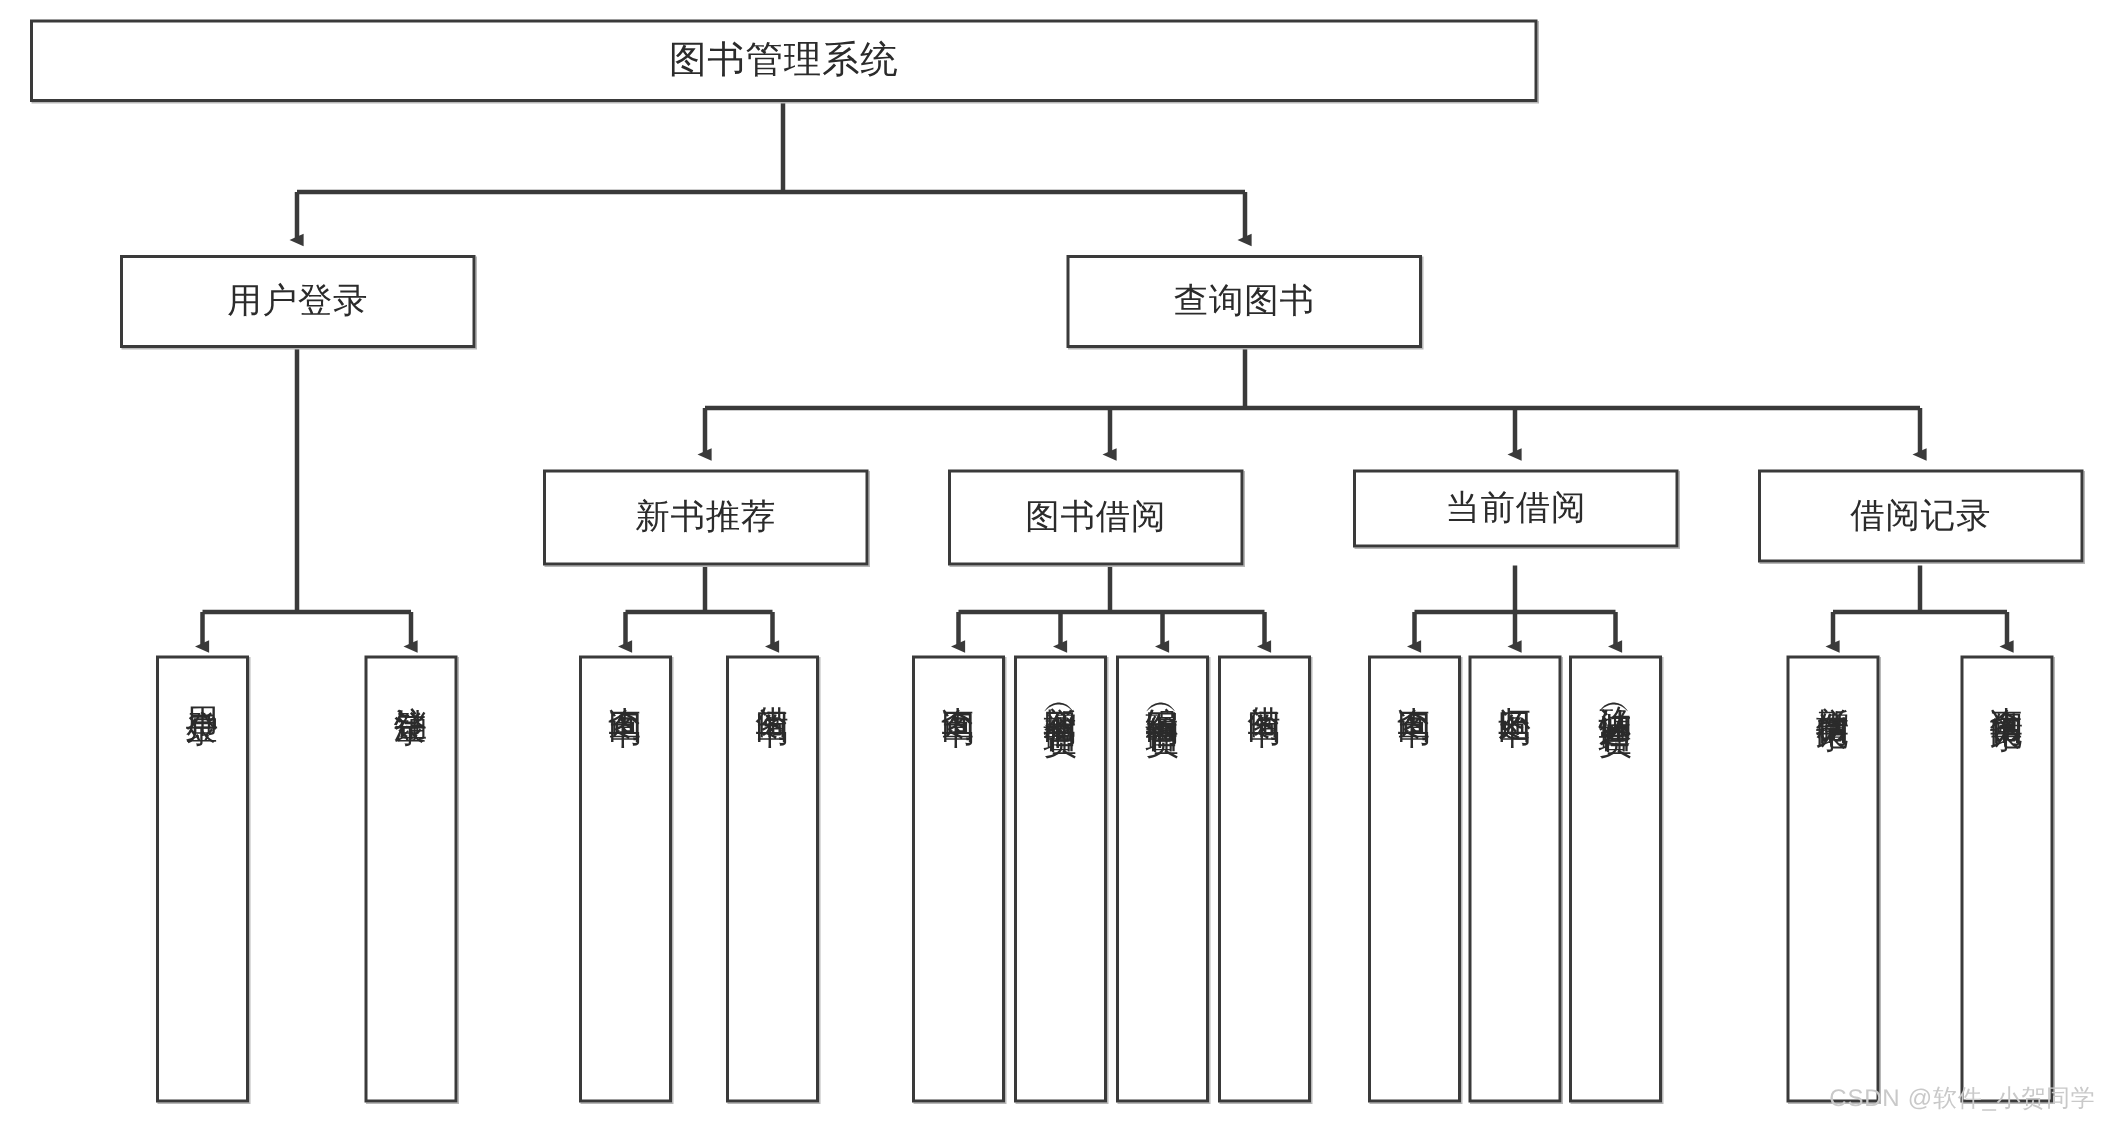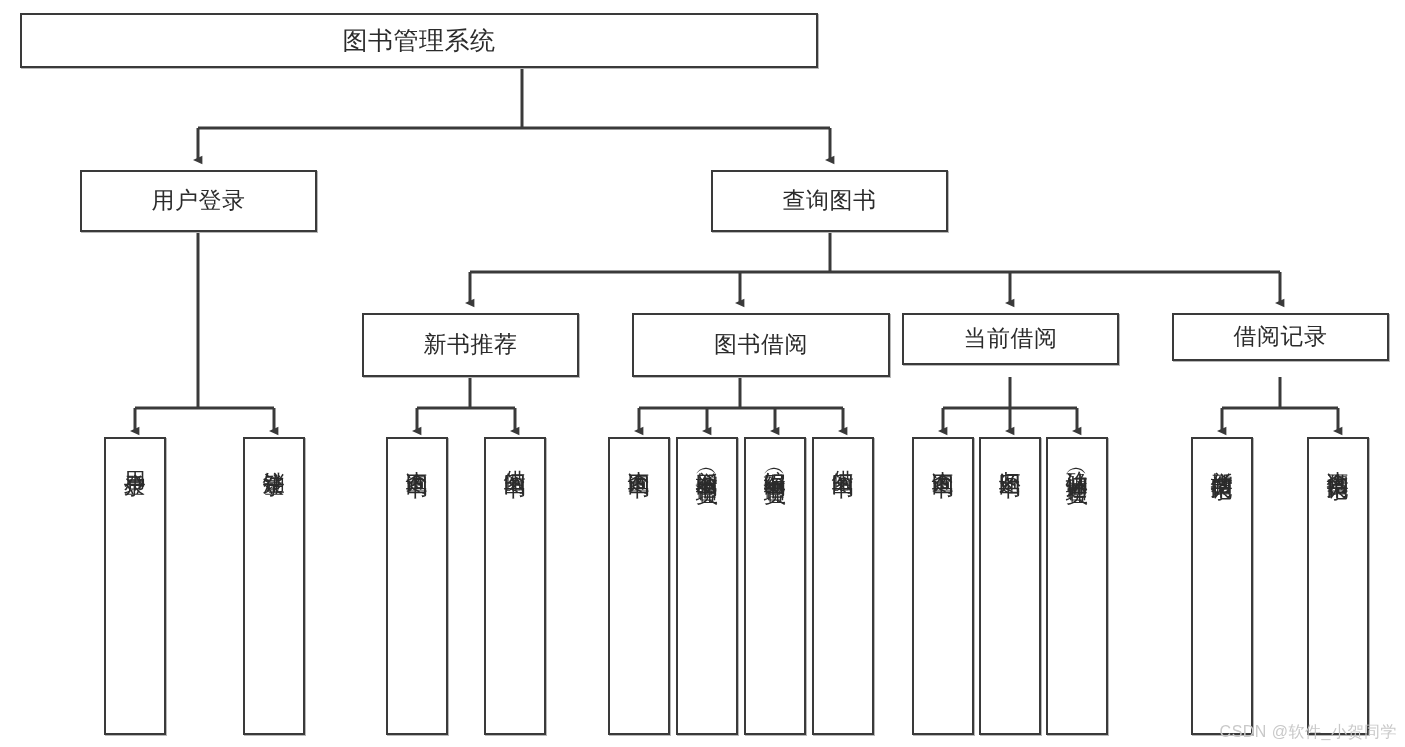--- a/index.html
+++ b/index.html
@@ -118,41 +118,41 @@
       <path d="M1010,408 L1010,431" marker-end="url(#arrow)"></path>
       <path d="M1077,408 L1077,431" marker-end="url(#arrow)"></path>
 
       <path d="M1280,377 L1280,408"></path>
       <path d="M1222,408 L1338,408"></path>
       <path d="M1222,408 L1222,431" marker-end="url(#arrow)"></path>
       <path d="M1338,408 L1338,431" marker-end="url(#arrow)"></path>
     </g>
   </svg>
 
-  <div class="node root" style="left:20px; top:13px; width:798px; height:55px;">
+  <div class="node root" style="left:20px; top:13px; width:1005px; height:55px;">
     <span class="lbl">图书管理系统</span>
   </div>
 
   <div class="node lvl1" style="left:80px; top:170px; width:237px; height:62px;">
     <span class="lbl">用户登录</span>
   </div>
   <div class="node lvl1" style="left:711px; top:170px; width:237px; height:62px;">
     <span class="lbl">查询图书</span>
   </div>
 
   <div class="node lvl2" style="left:362px; top:313px; width:217px; height:64px;text-align:center;">
     <span class="lbl">新书推荐</span>
   </div>
-  <div class="node lvl2" style="left:632px; top:313px; width:258px; height:64px;">
+  <div class="node lvl2" style="left:632px; top:313px; width:197px; height:64px;">
     <span class="lbl">图书借阅</span>
   </div>
   <div class="node lvl2" style="left:902px; top:313px; width:217px; height:52px;">
     <span class="lbl">当前借阅</span>
   </div>
-  <div class="node lvl2" style="left:1172px; top:313px; width:217px; height:48px;">
+  <div class="node lvl2" style="left:1172px; top:313px; width:217px; height:62px;">
     <span class="lbl">借阅记录</span>
   </div>
 
   <div class="node leaf" style="left:104px; top:437px; width:62px; height:298px;">
     <span class="lbl">用户登录</span>
   </div>
   <div class="node leaf" style="left:243px; top:437px; width:62px; height:298px;">
     <span class="lbl">注销登录</span>
   </div>
 

